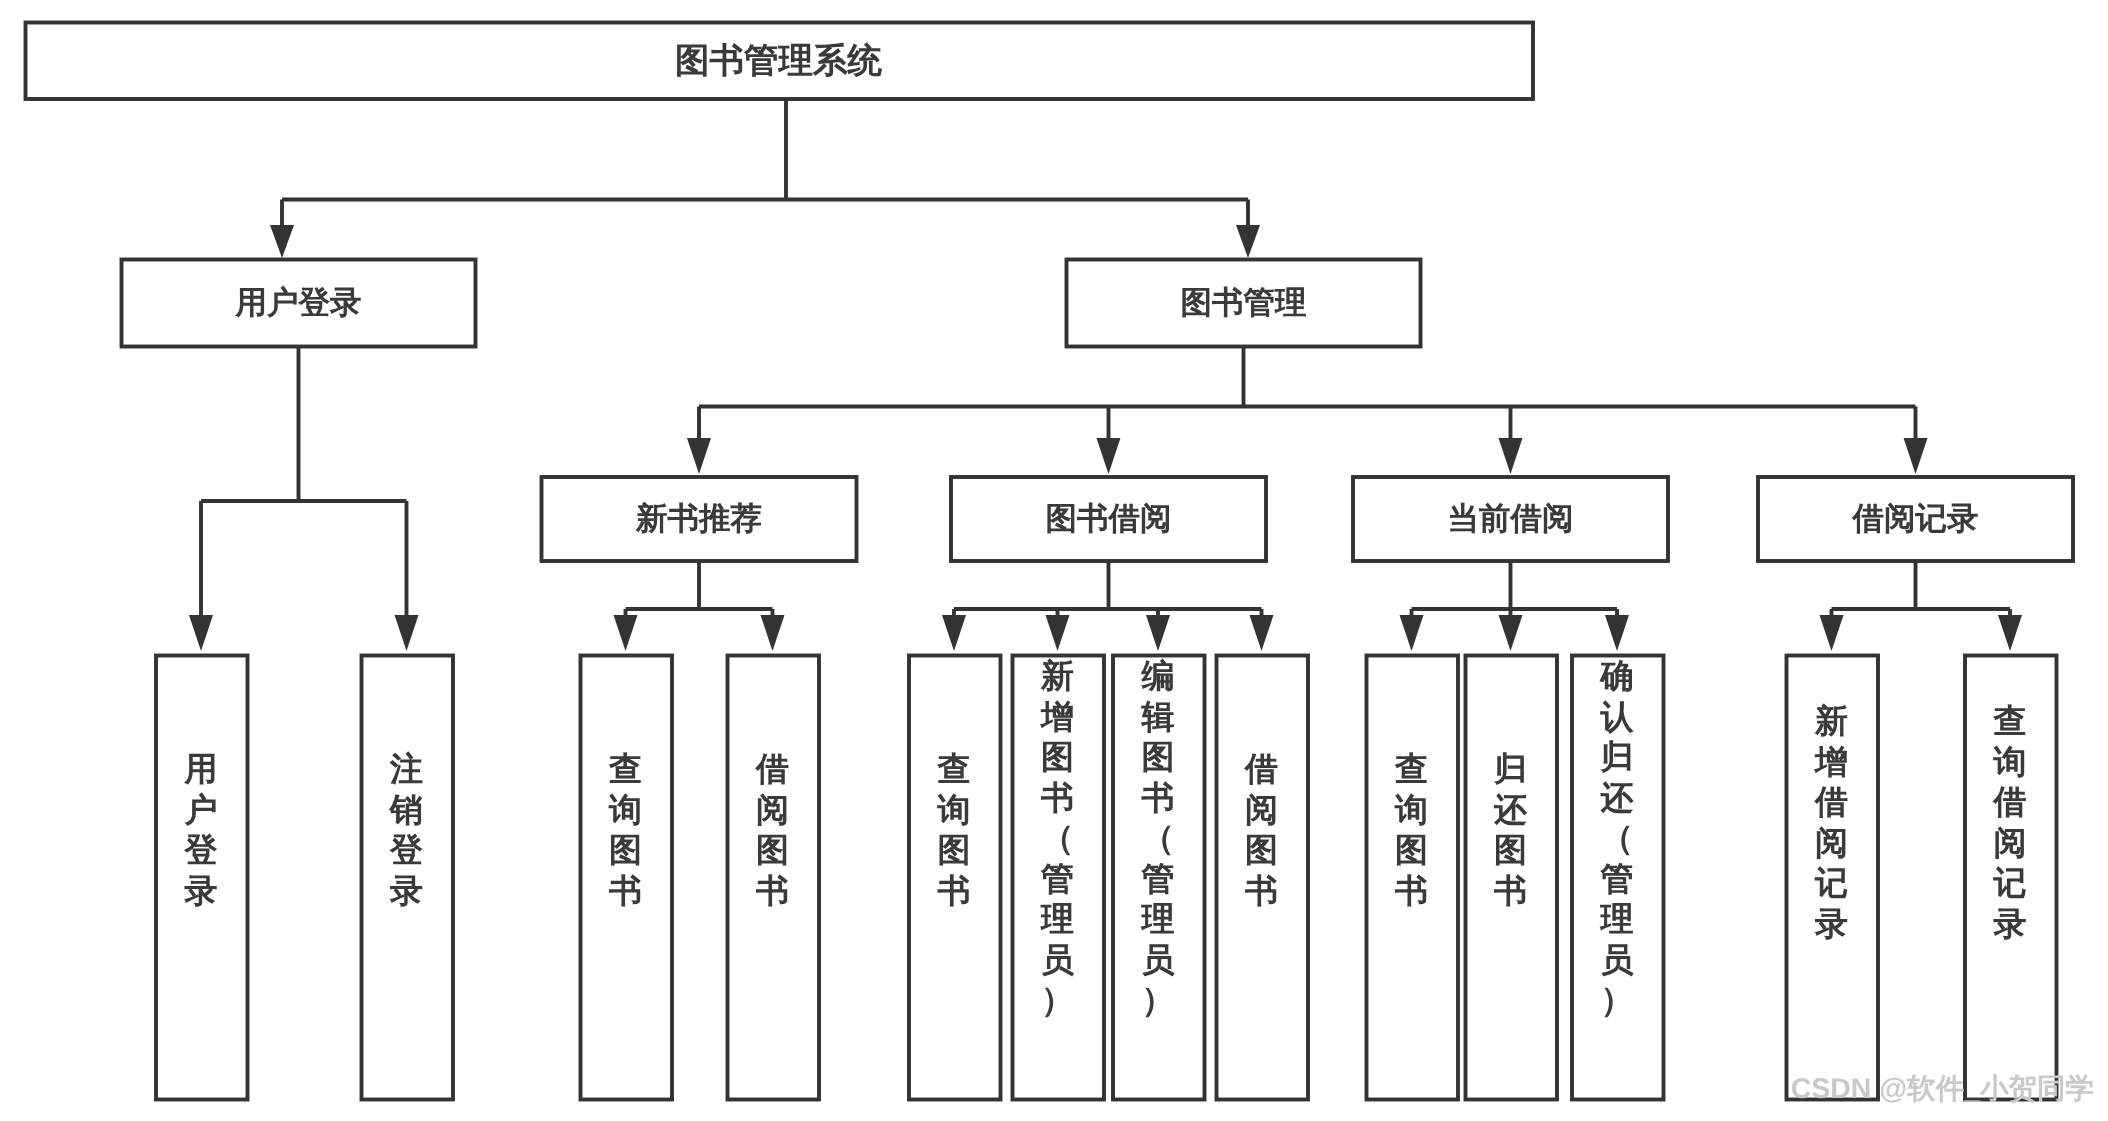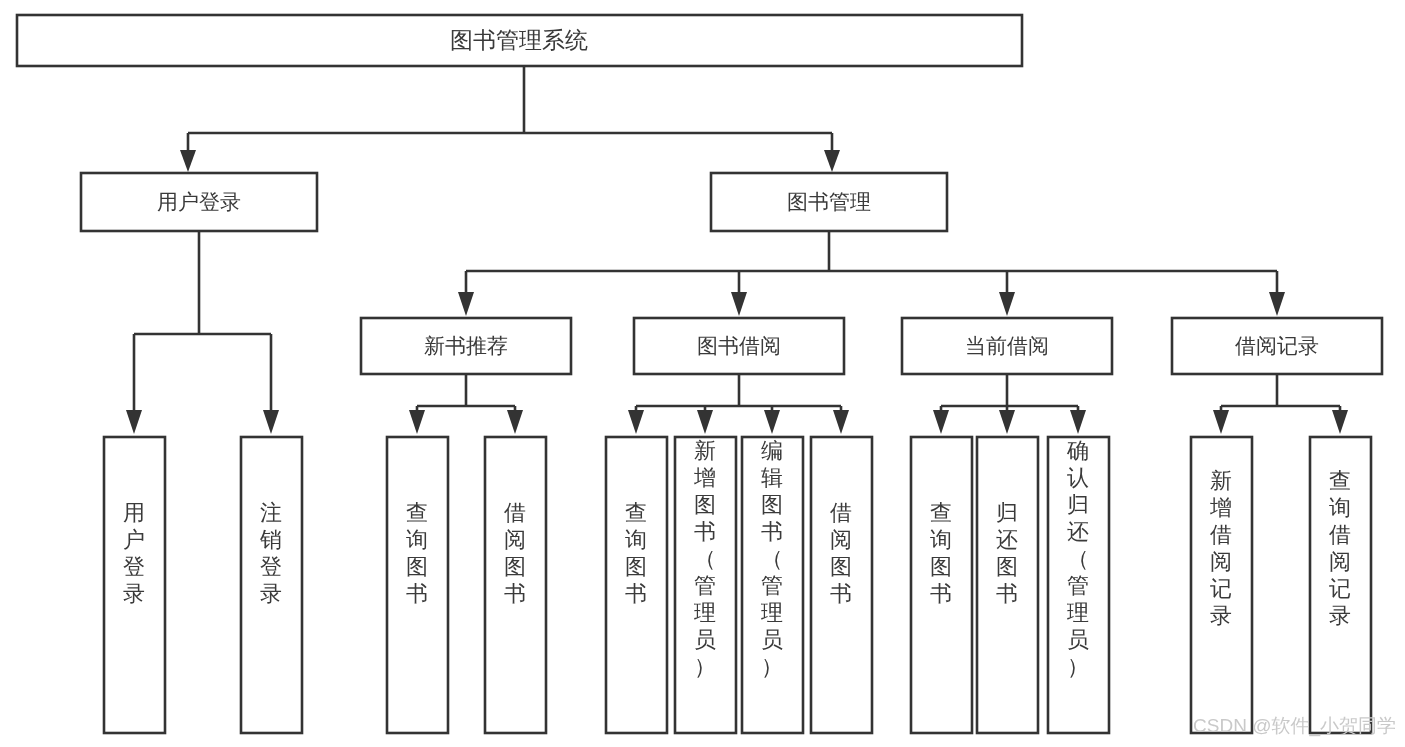--- a/index.html
+++ b/index.html
@@ -13,20 +13,21 @@
     font-family: "Liberation Sans", "DejaVu Sans", sans-serif;
     overflow: hidden;
     position: relative;
   }
   #diagram-root {
     position: absolute;
     left: 0;
     top: 0;
     width: 1405px;
     height: 747px;
+    font-weight: bold;
   }
   svg {
     display: block;
   }
   .node-box {
     fill: #ffffff;
     stroke: #333333;
     stroke-width: 2.6;
   }
   .node-label {

